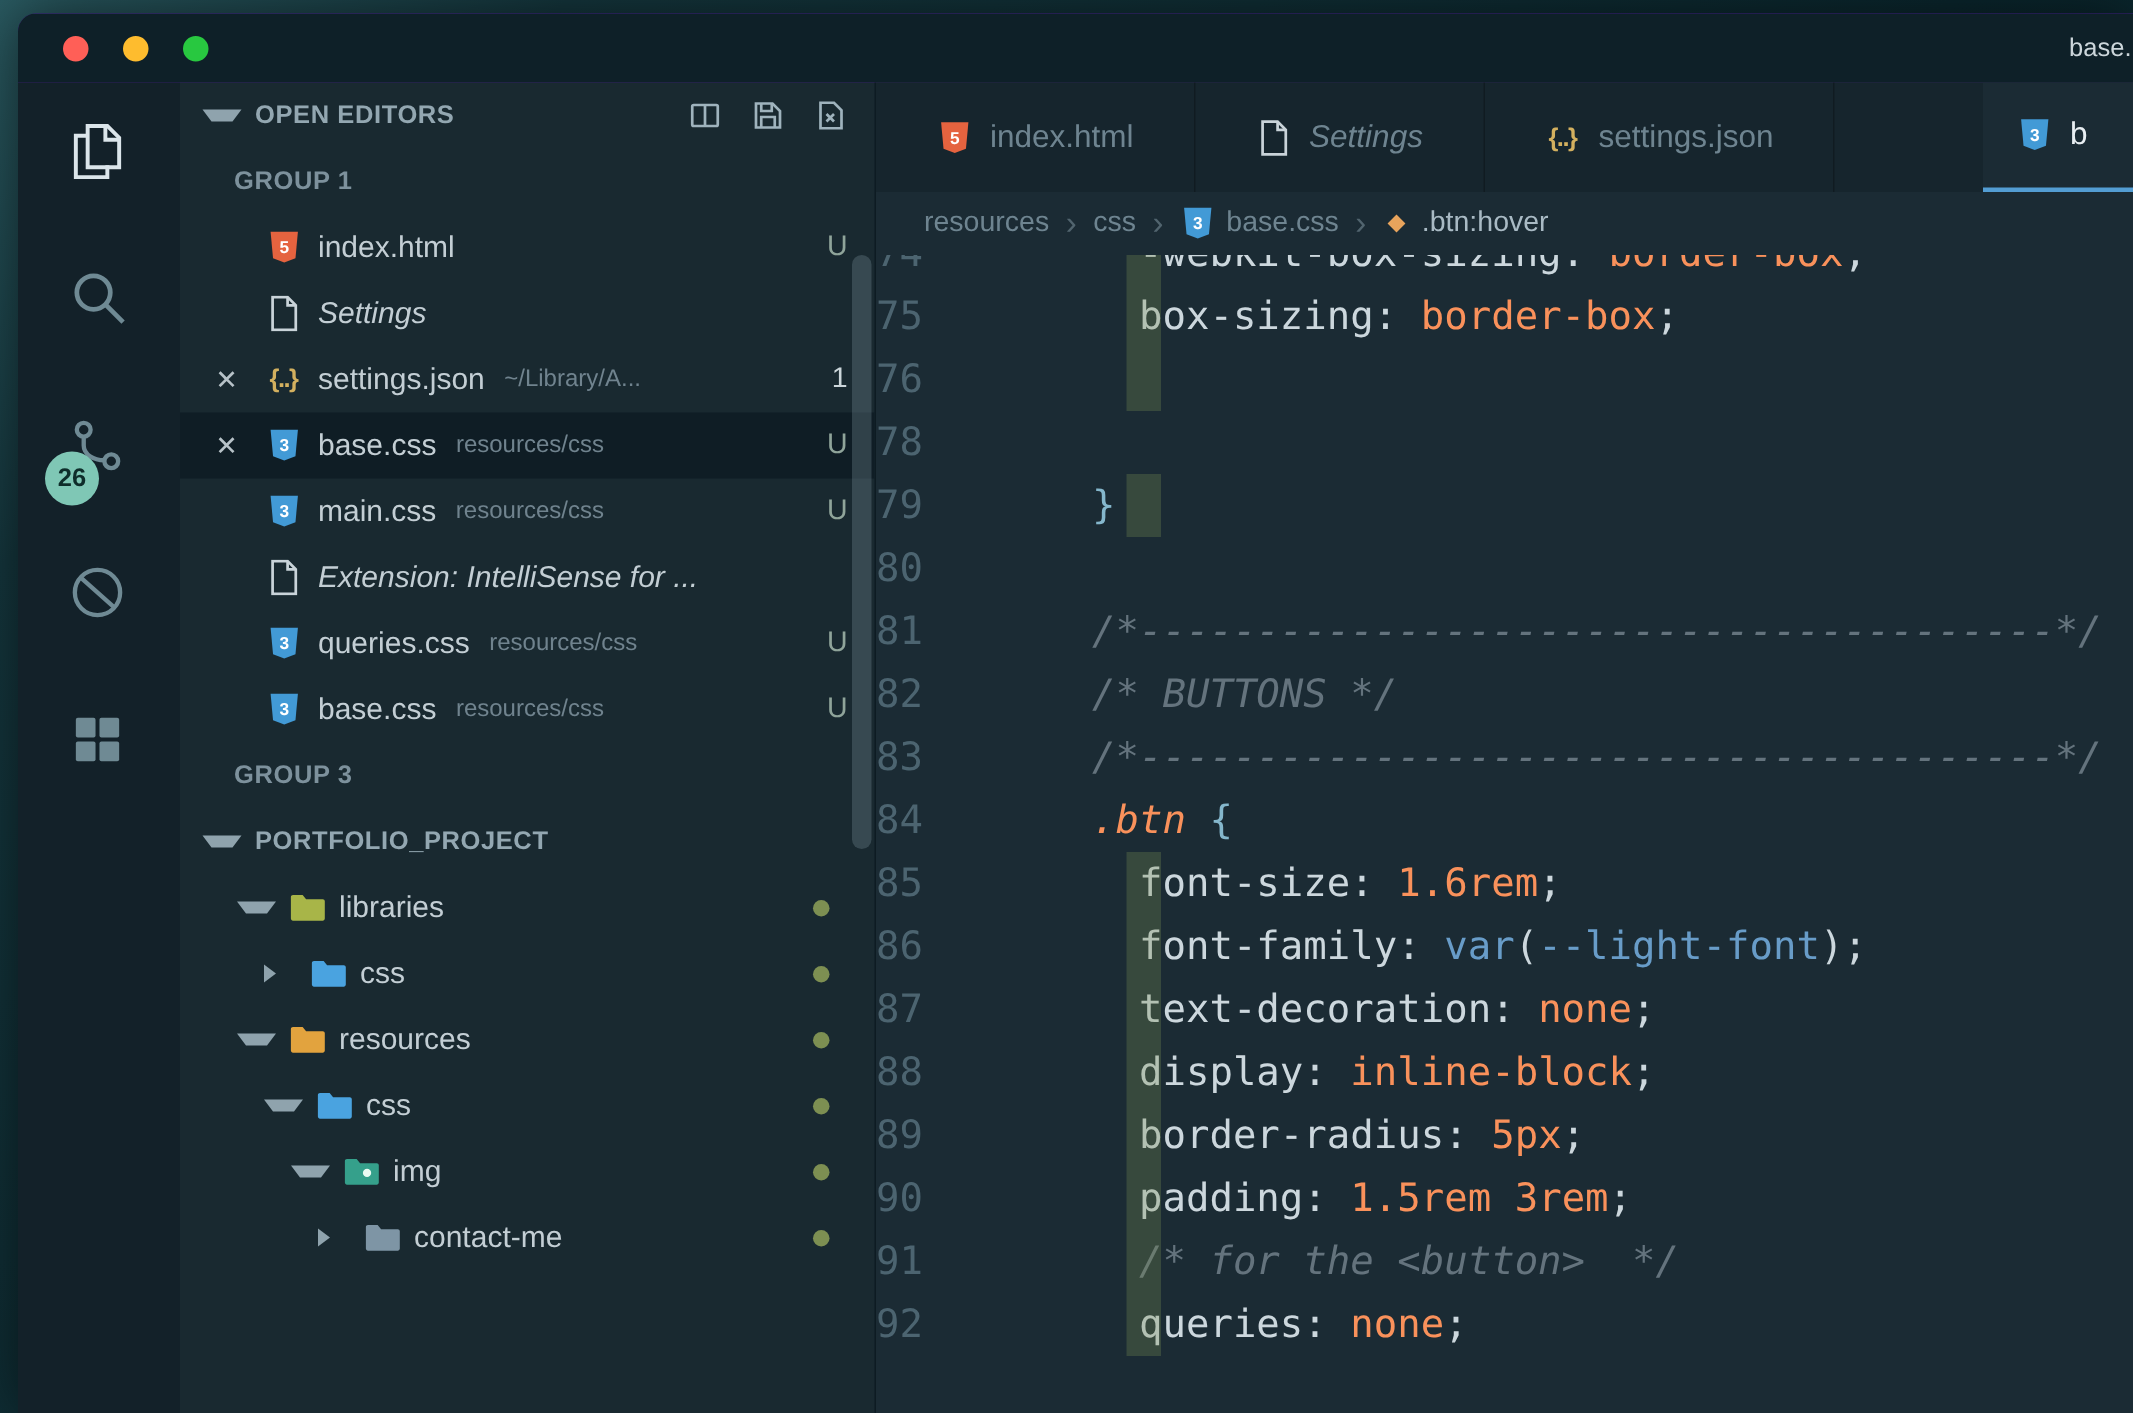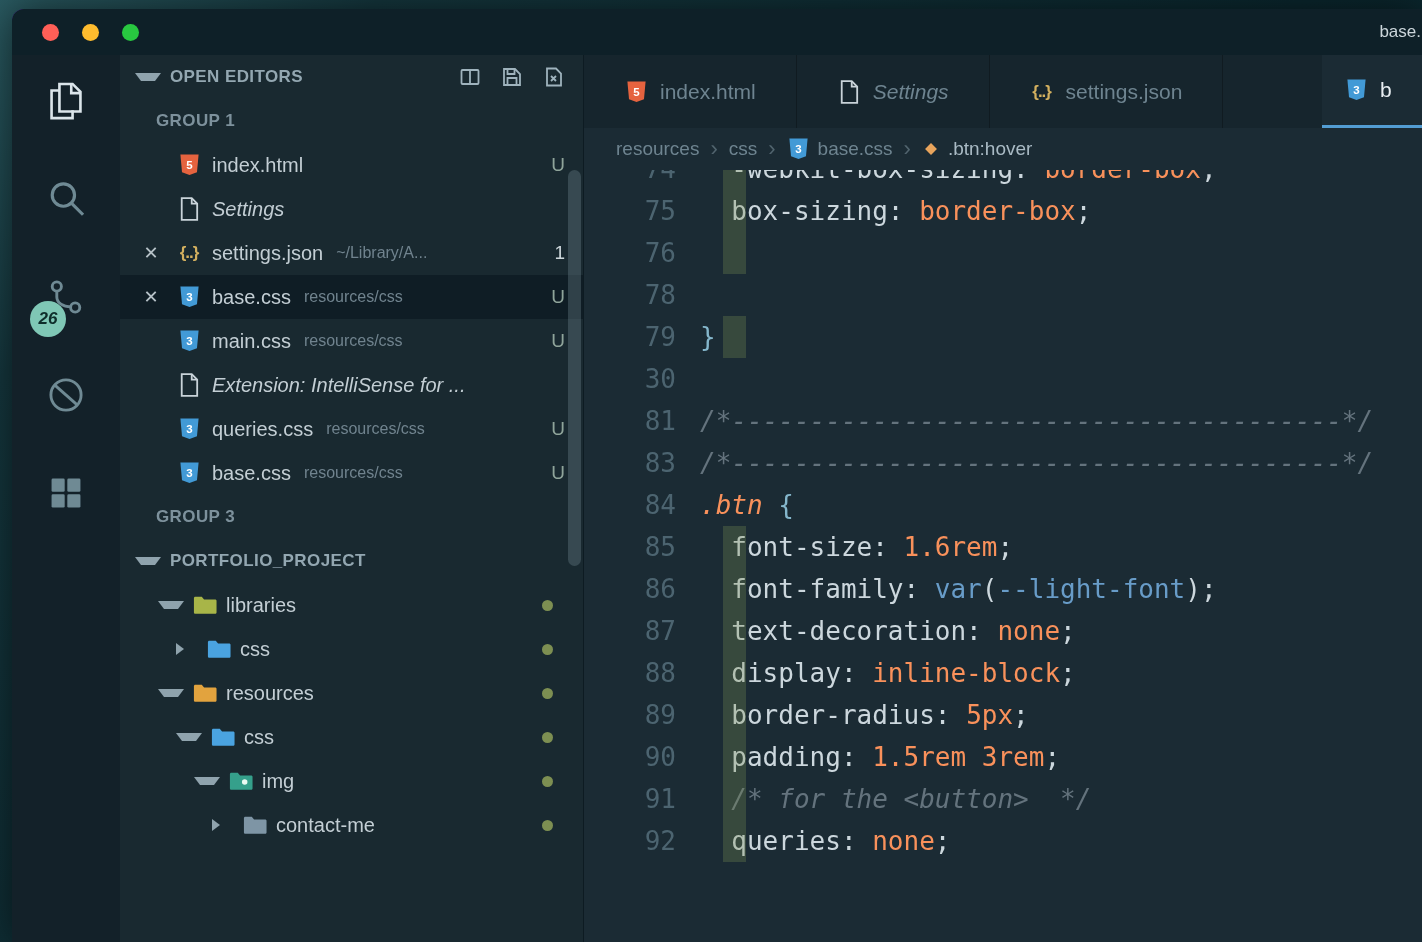--- a/index.html
+++ b/index.html
@@ -15,21 +15,21 @@
   }
   
   .titlebar{flex:0 0 46px;height:46px;background:#0e2028;display:flex;align-items:center;}
   .lights{display:flex;gap:23px;padding-left:30px;}
   .light{width:17px;height:17px;border-radius:50%;display:inline-block;}
   .light.red{background:#ff5f57}.light.yellow{background:#febc2e}.light.green{background:#28c840}
   .win-title{margin-left:auto;color:#ccd6db;font-size:17px;white-space:nowrap;padding-right:1px;}
   
   .main{flex:1;display:flex;min-height:0;}
   .activitybar{flex:0 0 108px;width:108px;background:#132129;display:flex;flex-direction:column;align-items:center;padding-top:26px;gap:54px;}
-  .act-item{position:relative;width:44px;height:44px;display:flex;align-items:center;justify-content:center;font-style:italic;}
+  .act-item{position:relative;width:44px;height:44px;display:flex;align-items:center;}
   .act-badge{position:absolute;left:-14px;bottom:-16px;width:36px;height:36px;border-radius:50%;
     background:#7fc7b5;color:#0e2d2a;font-size:17px;font-weight:bold;display:flex;align-items:center;justify-content:center;}
   
   .sidebar{flex:0 0 463px;width:463px;background:#192930;position:relative;overflow:hidden;color:#c3ced4;border-right:1px solid #0d1b22;}
   .sidebar-title{padding:34px 0 18px 32px;font-size:16px;letter-spacing:1.4px;color:#9db0b9;line-height:19px;}
   .row{height:44px;display:flex;align-items:center;box-sizing:border-box;}
   .oe-header,.tree-root{padding-left:15px;font-weight:bold;color:#93a7b1;font-size:17px;letter-spacing:.4px;gap:9px;}
   .oe-actions{margin-left:auto;display:flex;gap:16px;padding-right:16px;align-items:center;}
   .oe-action{width:26px;height:26px;display:flex;align-items:center;justify-content:center;cursor:pointer;}
   .group-header{padding-left:36px;font-weight:bold;color:#7d919c;font-size:17px;letter-spacing:.4px;}
@@ -57,22 +57,22 @@
   .tab.active{background:#1b2b34;color:#e8eef2;border-bottom:3px solid #539dd3;}
   .tab.last{margin-left:auto;border-right:none;padding:0 0 0 22px;width:78px;min-width:78px;overflow:hidden;}
   .editor-body{flex:1;position:relative;overflow:hidden;}
   .breadcrumbs{position:relative;z-index:3;height:42px;background:#1b2b34;display:flex;align-items:center;padding-left:32px;font-size:19px;color:#6e8490;gap:10px;}
   .crumb{display:flex;align-items:center;gap:8px;cursor:pointer;}
   .crumb.lastc{color:#a9bac4;}
   .chev{color:#51646e;font-size:22px;line-height:1;padding:0 1px;}
   .bc-icon{display:inline-flex;align-items:center;}
   .code{margin-top:-22px;font-family:"DejaVu Sans Mono",monospace;font-size:26px;line-height:42px;position:relative;z-index:1;}
   .cl{display:flex;height:42px;white-space:pre;}
-  .ln{flex:0 0 92px;text-align:right;color:#4c6470;}
-  .lc{margin-left:24px;position:relative;flex:1;}
+  .ln{flex:0 0 92px;text-align:left;color:#4c6470;}
+  .lc{margin-left:52px;position:relative;flex:1;}
   .mod-strip{position:absolute;left:23px;top:0;width:23px;height:100%;background:rgba(124,143,82,.30);}
   .tok-p{color:#ccd7dd}.tok-v{color:#f9915b}.tok-k{color:#689cc8}
   .tok-c{color:#64737d;font-style:italic}.tok-s{color:#f9915b;font-style:italic}.tok-b{color:#85b7cc}
 </style>
 </head>
 <body>
 
 <div class="window">
   <div class="titlebar">
     <div class="lights">
@@ -374,22 +374,23 @@
               </span>
               <span>.btn:hover</span>
             </span>
           </div>
         <div class="code" id="code">
             <div class="cl"><span class="ln">74</span><span class="lc"><span class="mod-strip"></span><span class="tok-p">  -webkit-box-sizing</span><span class="tok-p">: </span><span class="tok-v">border-box</span><span class="tok-p">;</span></span></div>
             <div class="cl"><span class="ln">75</span><span class="lc"><span class="mod-strip"></span><span class="tok-p">  box-sizing</span><span class="tok-p">: </span><span class="tok-v">border-box</span><span class="tok-p">;</span></span></div>
             <div class="cl"><span class="ln">76</span><span class="lc"><span class="mod-strip"></span></span></div>
             <div class="cl"><span class="ln">78</span></div>
             <div class="cl"><span class="ln">79</span><span class="lc"><span class="mod-strip"></span><span class="tok-b">}</span></span></div>
-            <div class="cl"><span class="ln">30</span><span class="lc"></span></div>
+            <div class="cl"><span class="ln">80</span><span class="lc"></span></div>
             <div class="cl"><span class="ln">81</span><span class="lc"><span class="tok-c">/*---------------------------------------*/</span></span></div>
+            <div class="cl"><span class="ln">82</span><span class="lc"><span class="tok-c">/* BUTTONS */</span></span></div>
             <div class="cl"><span class="ln">83</span><span class="lc"><span class="tok-c">/*---------------------------------------*/</span></span></div>
             <div class="cl"><span class="ln">84</span><span class="lc"><span class="tok-s">.btn</span><span class="tok-p"> </span><span class="tok-b">{</span></span></div>
             <div class="cl"><span class="ln">85</span><span class="lc"><span class="mod-strip"></span><span class="tok-p">  font-size</span><span class="tok-p">: </span><span class="tok-v">1.6rem</span><span class="tok-p">;</span></span></div>
             <div class="cl"><span class="ln">86</span><span class="lc"><span class="mod-strip"></span><span class="tok-p">  font-family</span><span class="tok-p">: </span><span class="tok-k">var</span><span class="tok-p">(</span><span class="tok-k">--light-font</span><span class="tok-p">)</span><span class="tok-p">;</span></span></div>
             <div class="cl"><span class="ln">87</span><span class="lc"><span class="mod-strip"></span><span class="tok-p">  text-decoration</span><span class="tok-p">: </span><span class="tok-v">none</span><span class="tok-p">;</span></span></div>
             <div class="cl"><span class="ln">88</span><span class="lc"><span class="mod-strip"></span><span class="tok-p">  display</span><span class="tok-p">: </span><span class="tok-v">inline-block</span><span class="tok-p">;</span></span></div>
             <div class="cl"><span class="ln">89</span><span class="lc"><span class="mod-strip"></span><span class="tok-p">  border-radius</span><span class="tok-p">: </span><span class="tok-v">5px</span><span class="tok-p">;</span></span></div>
             <div class="cl"><span class="ln">90</span><span class="lc"><span class="mod-strip"></span><span class="tok-p">  padding</span><span class="tok-p">: </span><span class="tok-v">1.5rem</span><span class="tok-p"> </span><span class="tok-v">3rem</span><span class="tok-p">;</span></span></div>
             <div class="cl"><span class="ln">91</span><span class="lc"><span class="mod-strip"></span><span class="tok-c">  /* for the &lt;button&gt;  */</span></span></div>
             <div class="cl"><span class="ln">92</span><span class="lc"><span class="mod-strip"></span><span class="tok-p">  queries</span><span class="tok-p">: </span><span class="tok-v">none</span><span class="tok-p">;</span></span></div>

